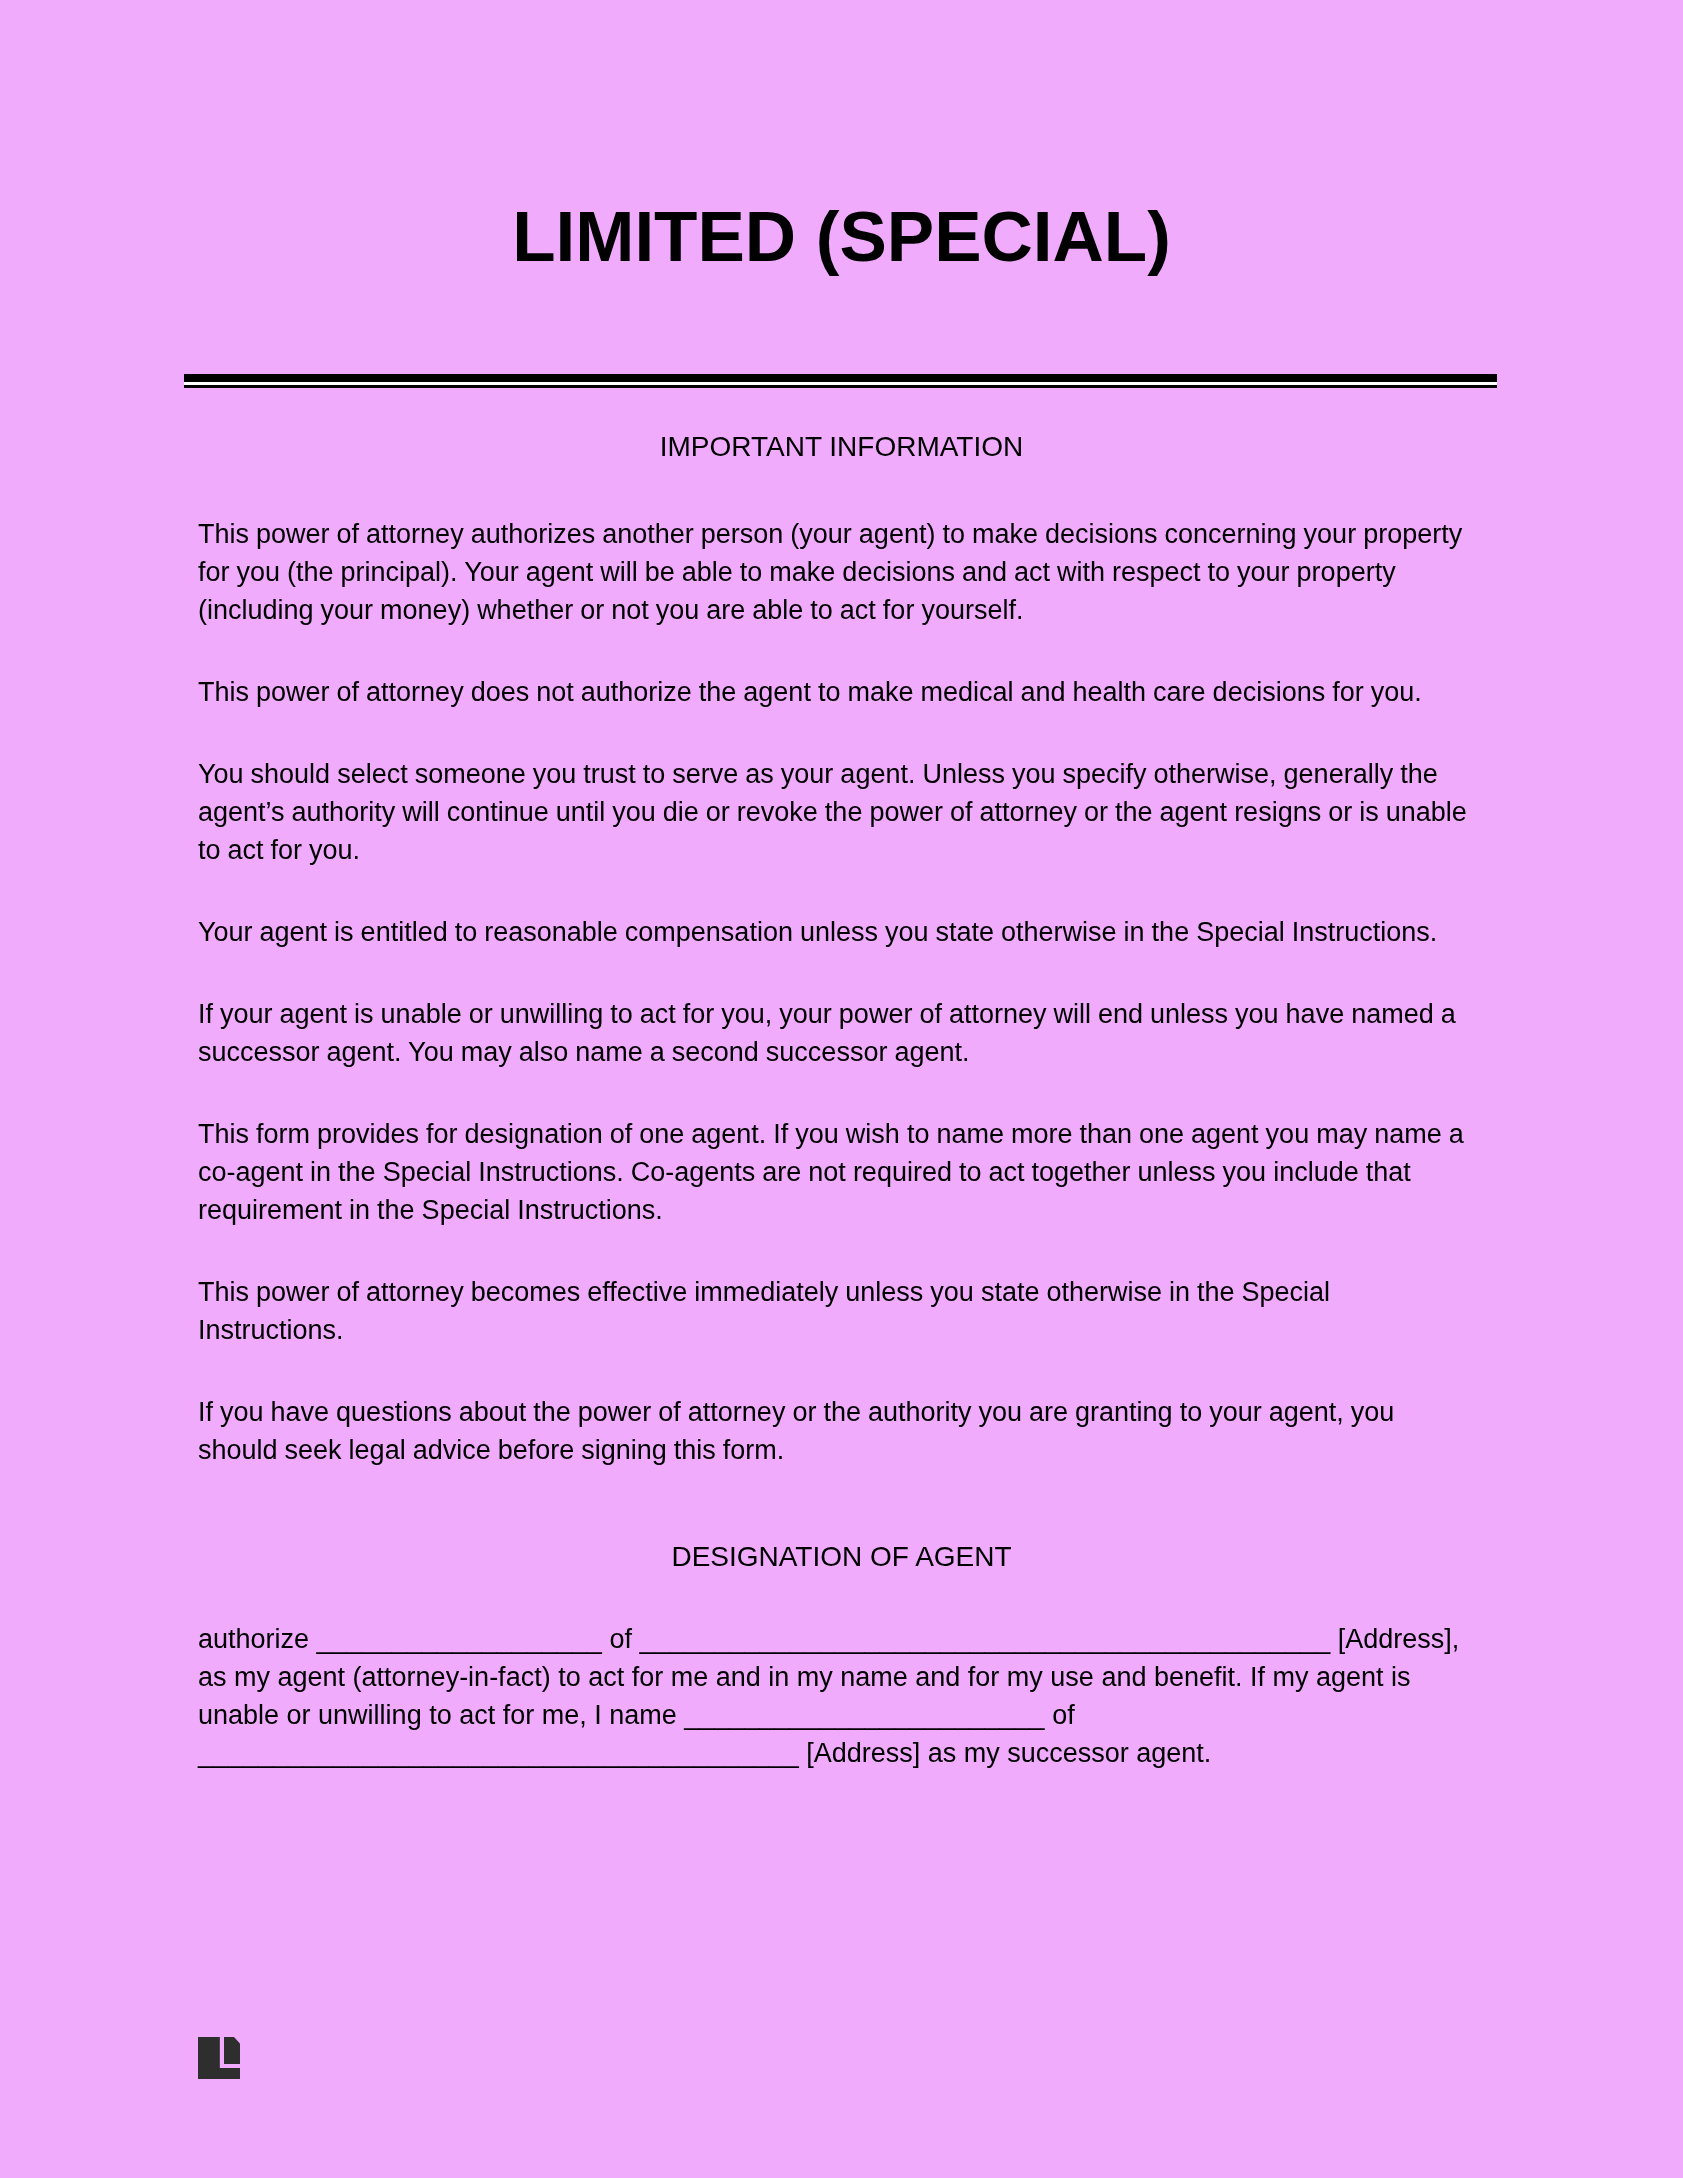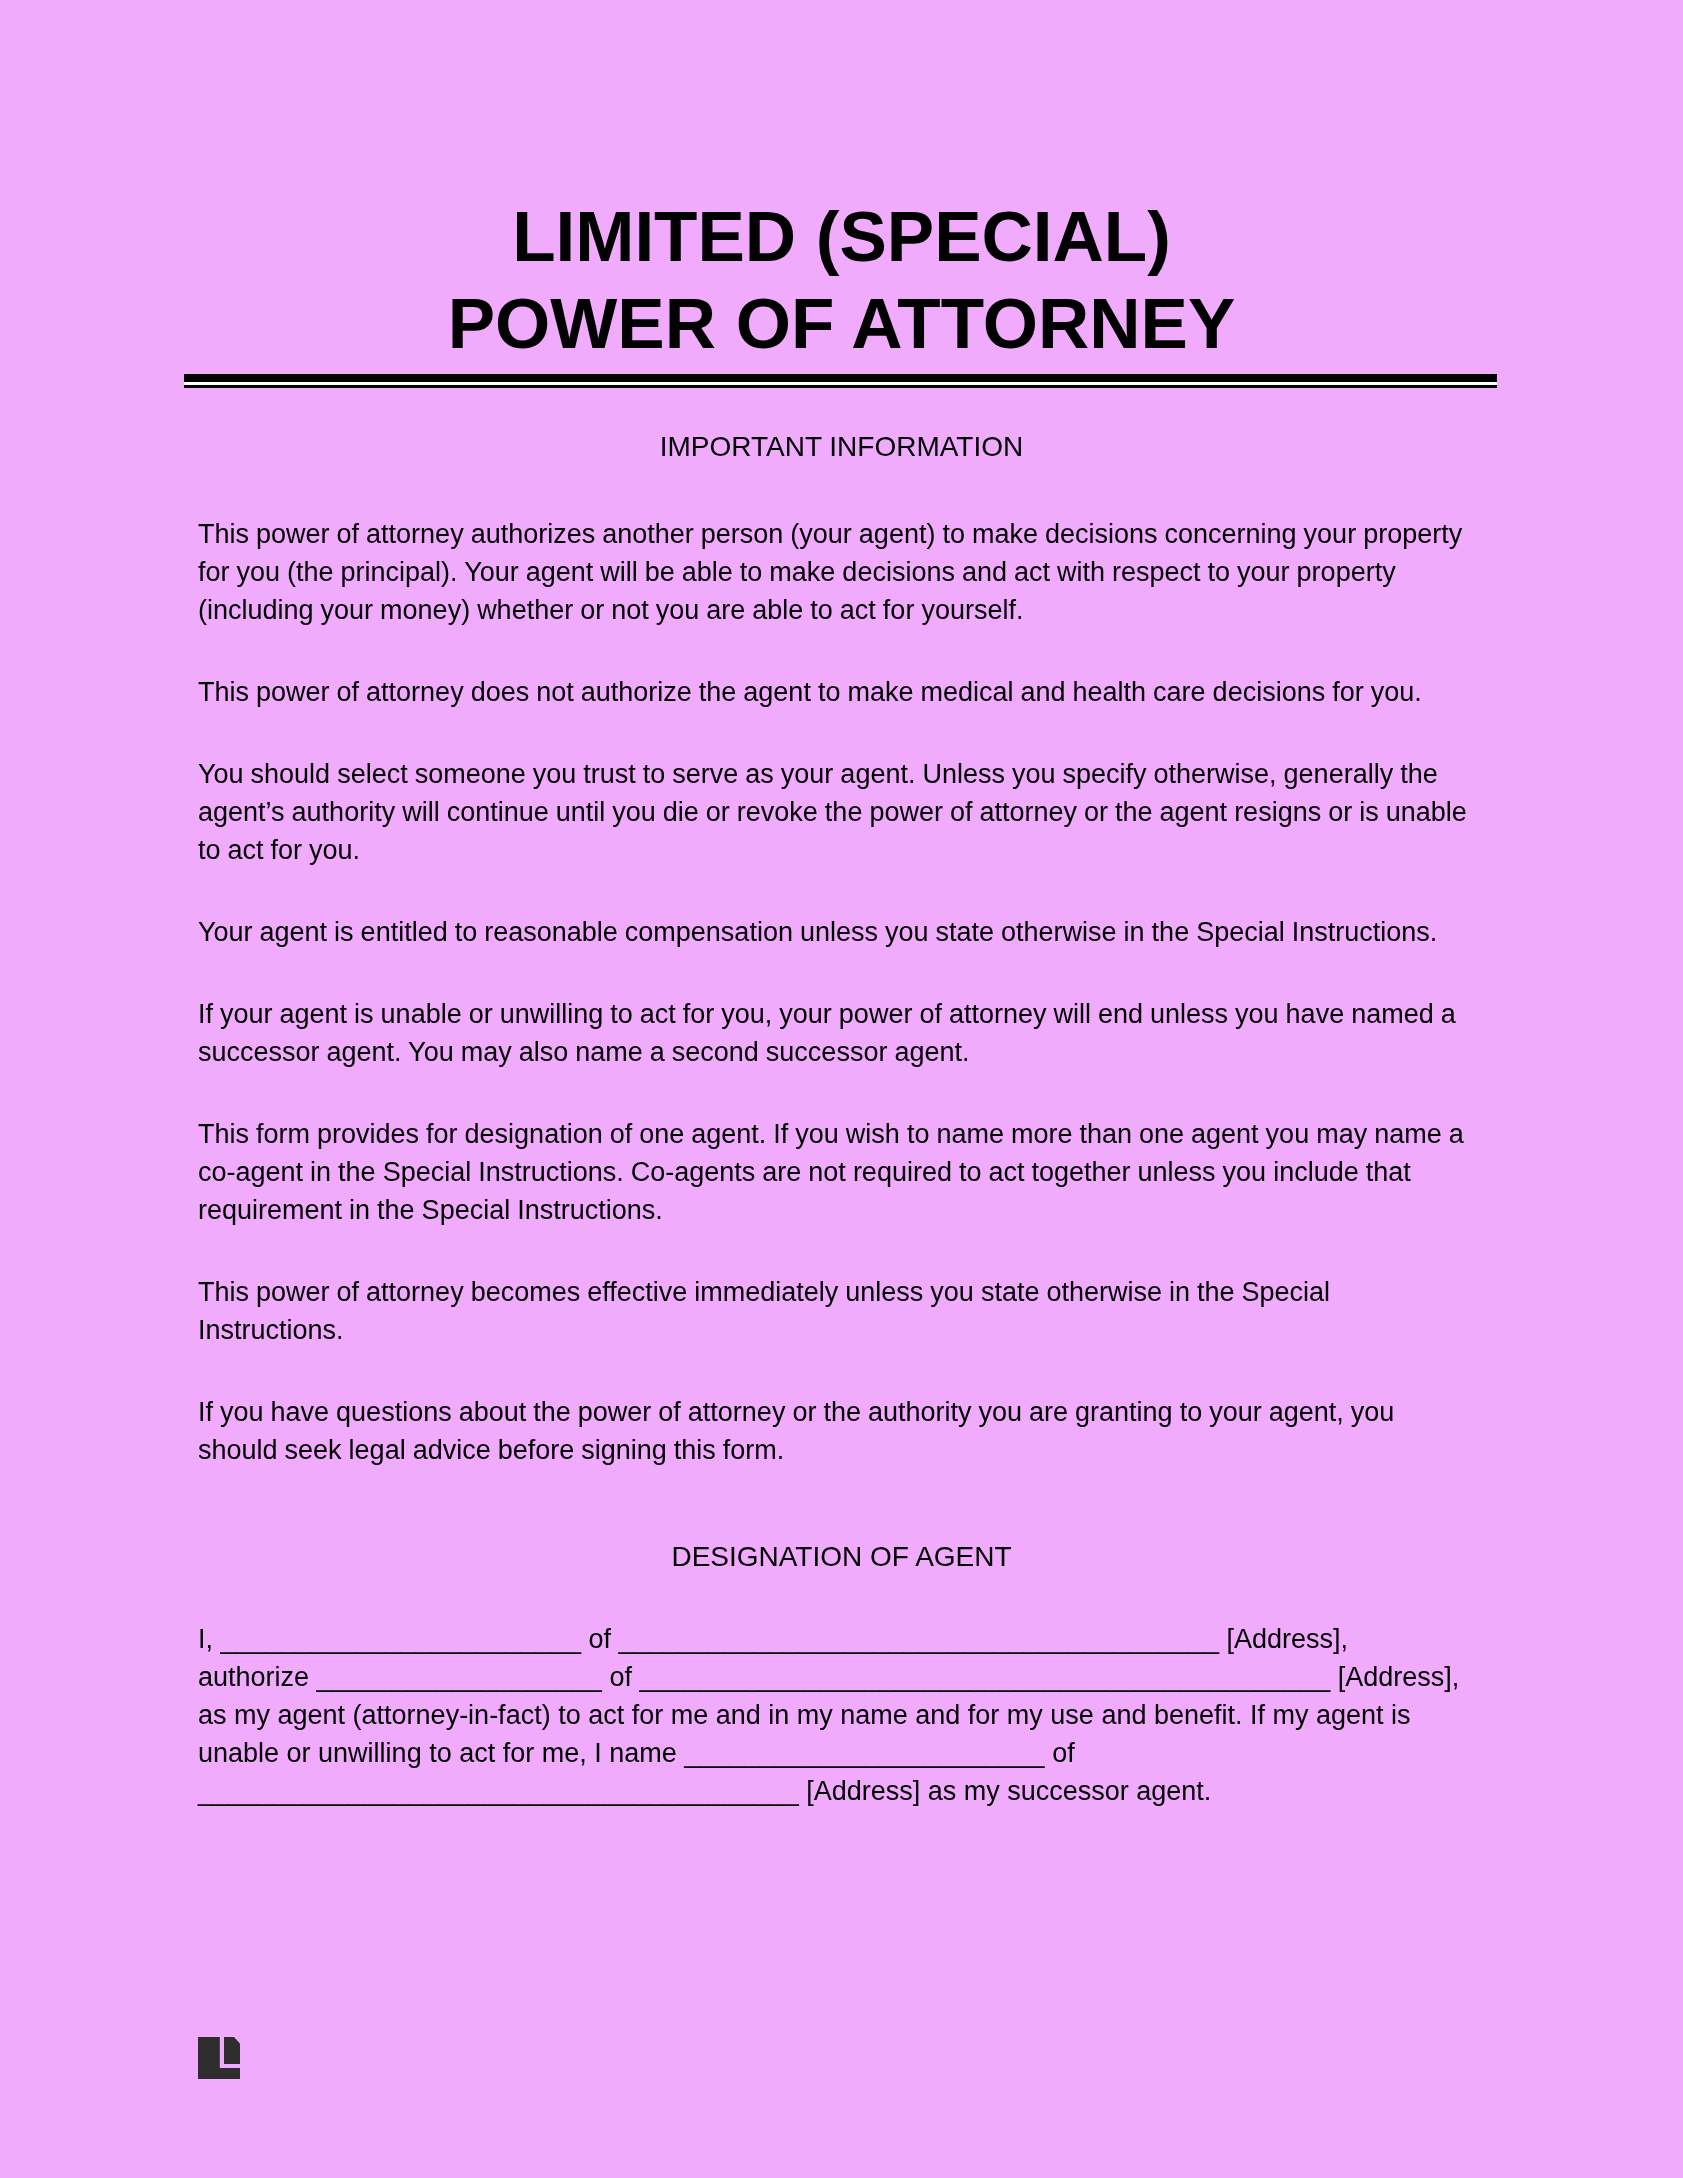--- a/index.html
+++ b/index.html
@@ -100,21 +100,20 @@
     clip-path: polygon(0 0, 62% 0, 100% 24%, 100% 100%, 0 100%);
   }
 </style>
 </head>
 <body>
 
 <div class="page">
 
   <div class="doc-title">
     <div>LIMITED (SPECIAL)</div>
-    <div>POWER OF ATTORNEY</div>
   </div>
 
   <div class="title-rule">
     <div class="bar-thick"></div>
     <div class="bar-gap"></div>
     <div class="bar-thin"></div>
   </div>
 
   <div class="section-heading heading-important">IMPORTANT INFORMATION</div>
 
@@ -125,21 +124,20 @@
     <p>Your agent is entitled to reasonable compensation unless you state otherwise in the Special Instructions.</p>
     <p>If your agent is unable or unwilling to act for you, your power of attorney will end unless you have named a successor agent. You may also name a second successor agent.</p>
     <p>This form provides for designation of one agent. If you wish to name more than one agent you may name a co-agent in the Special Instructions. Co-agents are not required to act together unless you include that requirement in the Special Instructions.</p>
     <p>This power of attorney becomes effective immediately unless you state otherwise in the Special Instructions.</p>
     <p class="bold-notice">If you have questions about the power of attorney or the authority you are granting to your agent, you should seek legal advice before signing this form.</p>
   </div>
 
   <div class="section-heading heading-designation">DESIGNATION OF AGENT</div>
 
   <div class="designation-body">
-    <div class="fill-line">I, ________________________ of ________________________________________ [Address],</div>
     <div class="fill-line">authorize ___________________ of ______________________________________________ [Address],</div>
     <div class="fill-line">as my agent (attorney-in-fact) to act for me and in my name and for my use and benefit. If my agent is</div>
     <div class="fill-line">unable or unwilling to act for me, I name ________________________ of</div>
     <div class="fill-line">________________________________________ [Address] as my successor agent.</div>
   </div>
 
   <div class="brand-logo">
     <div class="l-shape"></div>
     <div class="doc-shape"></div>
   </div>

